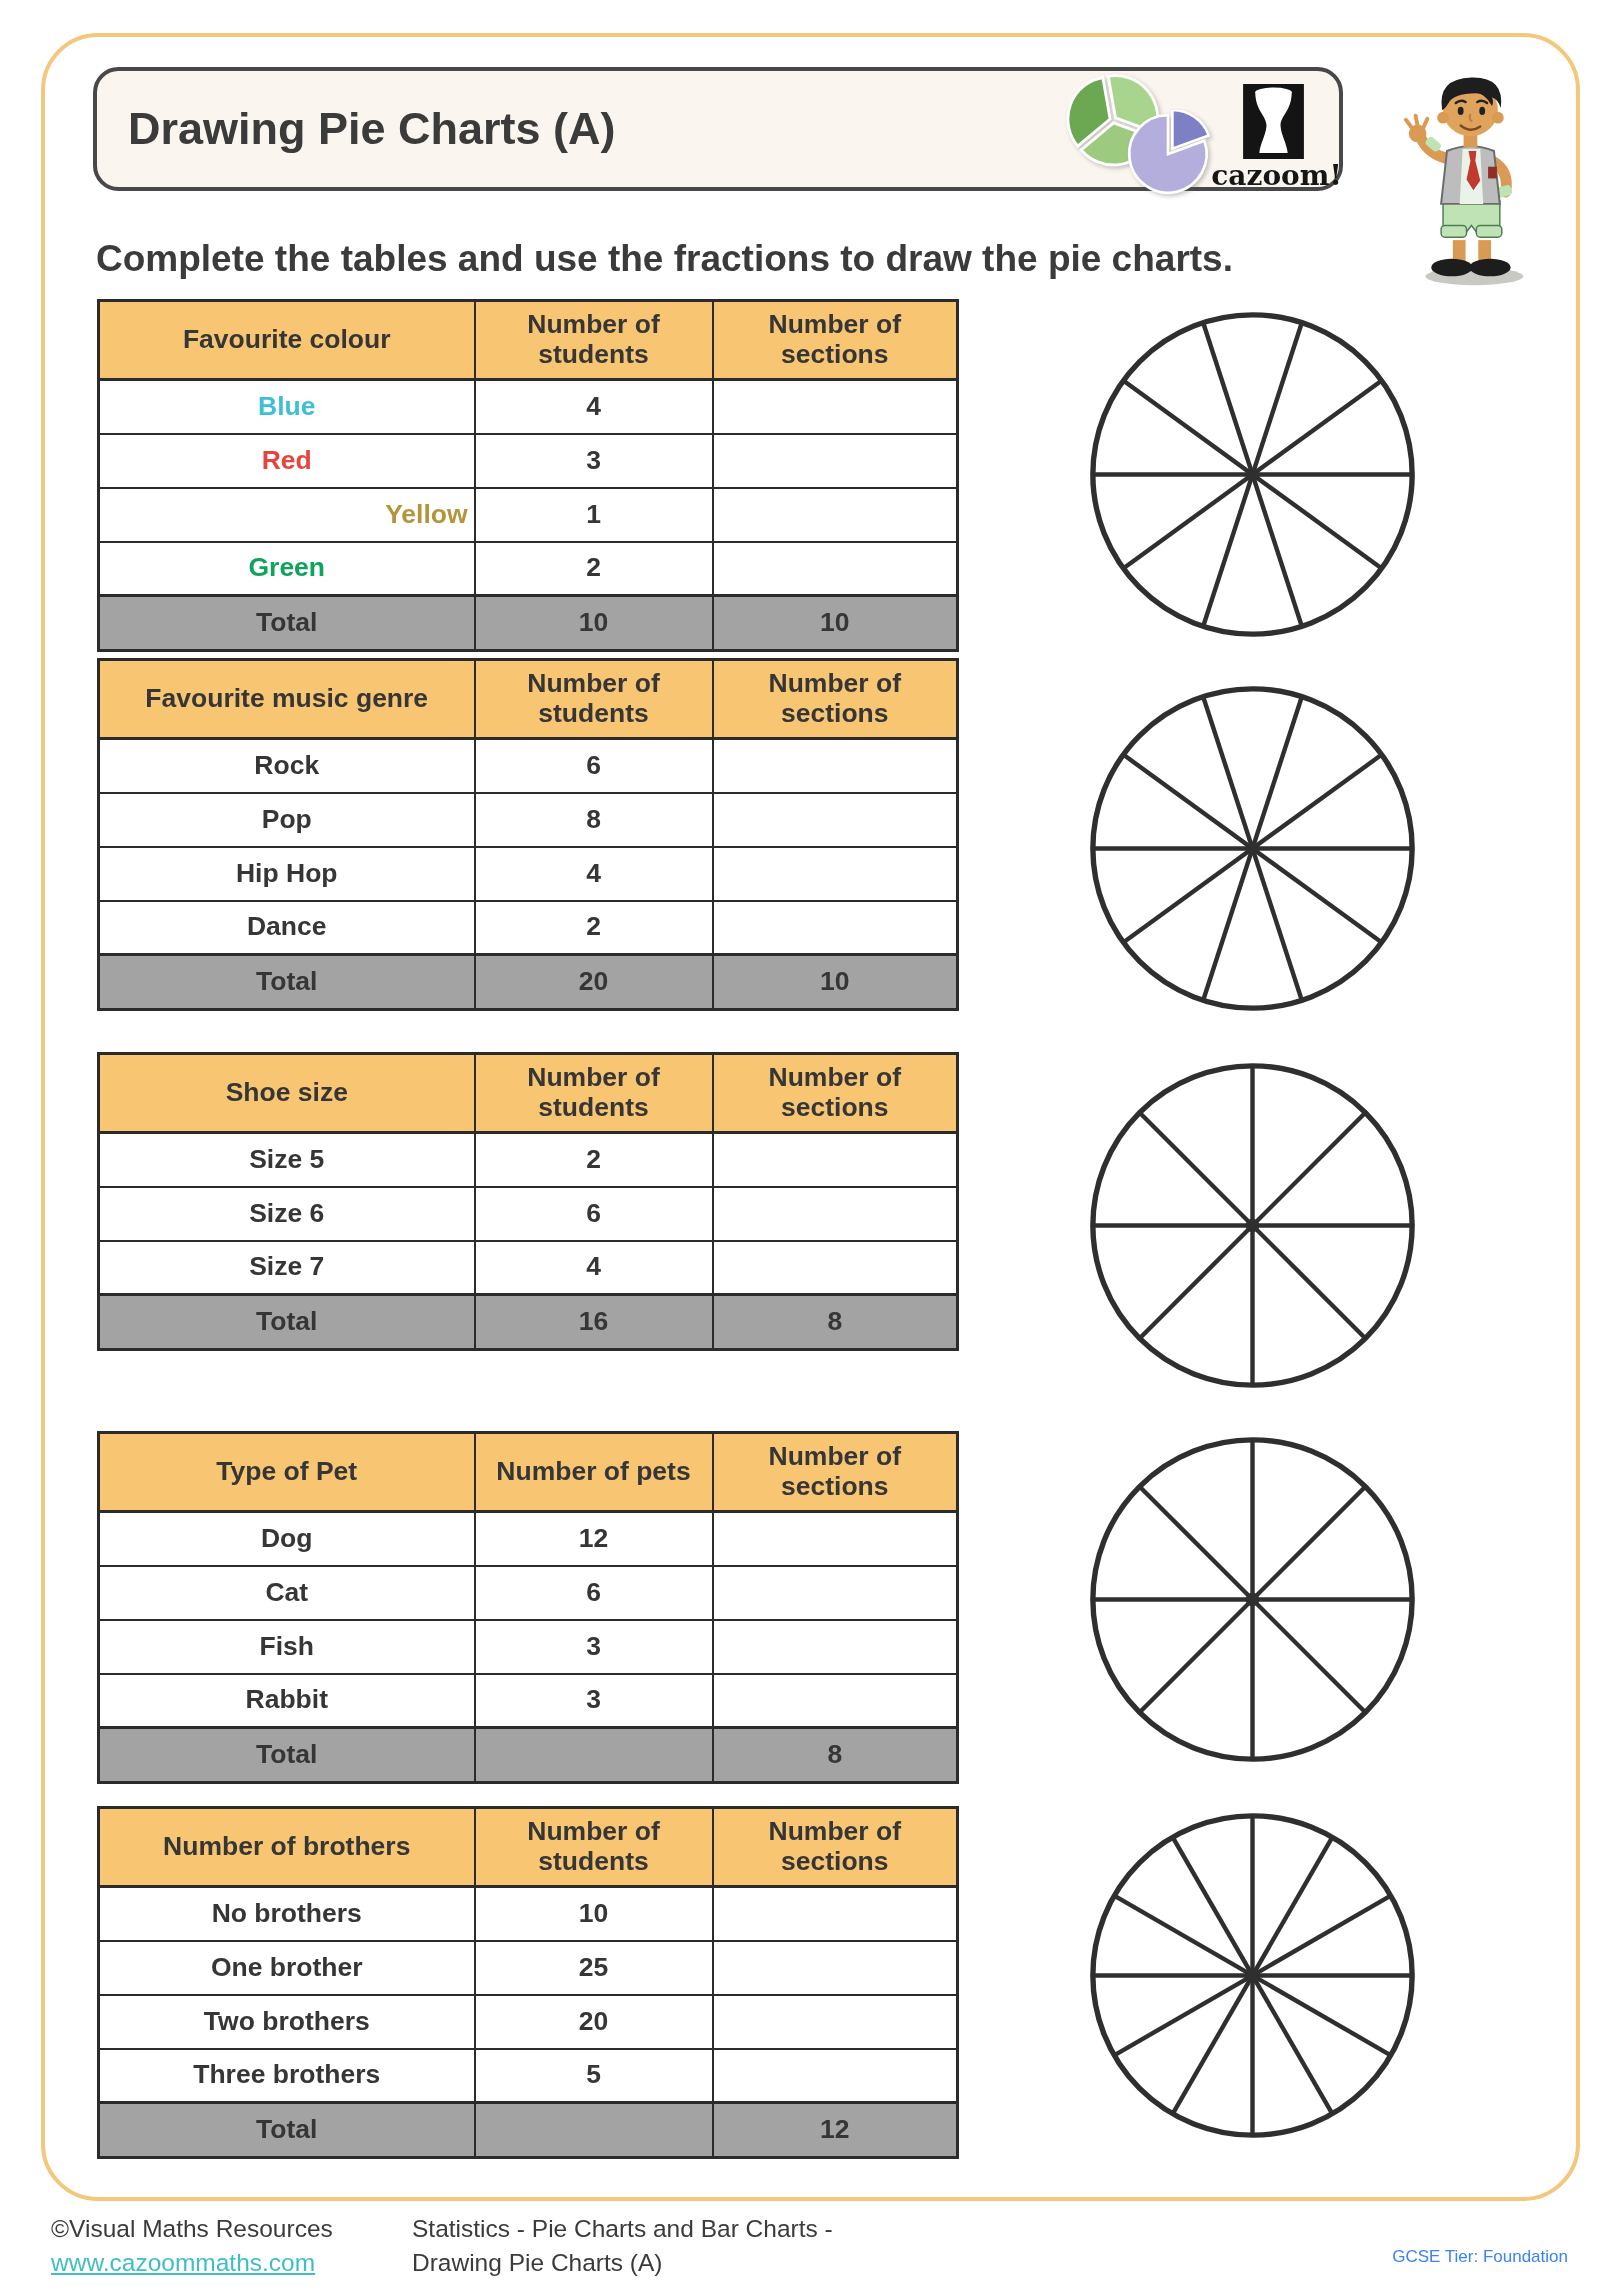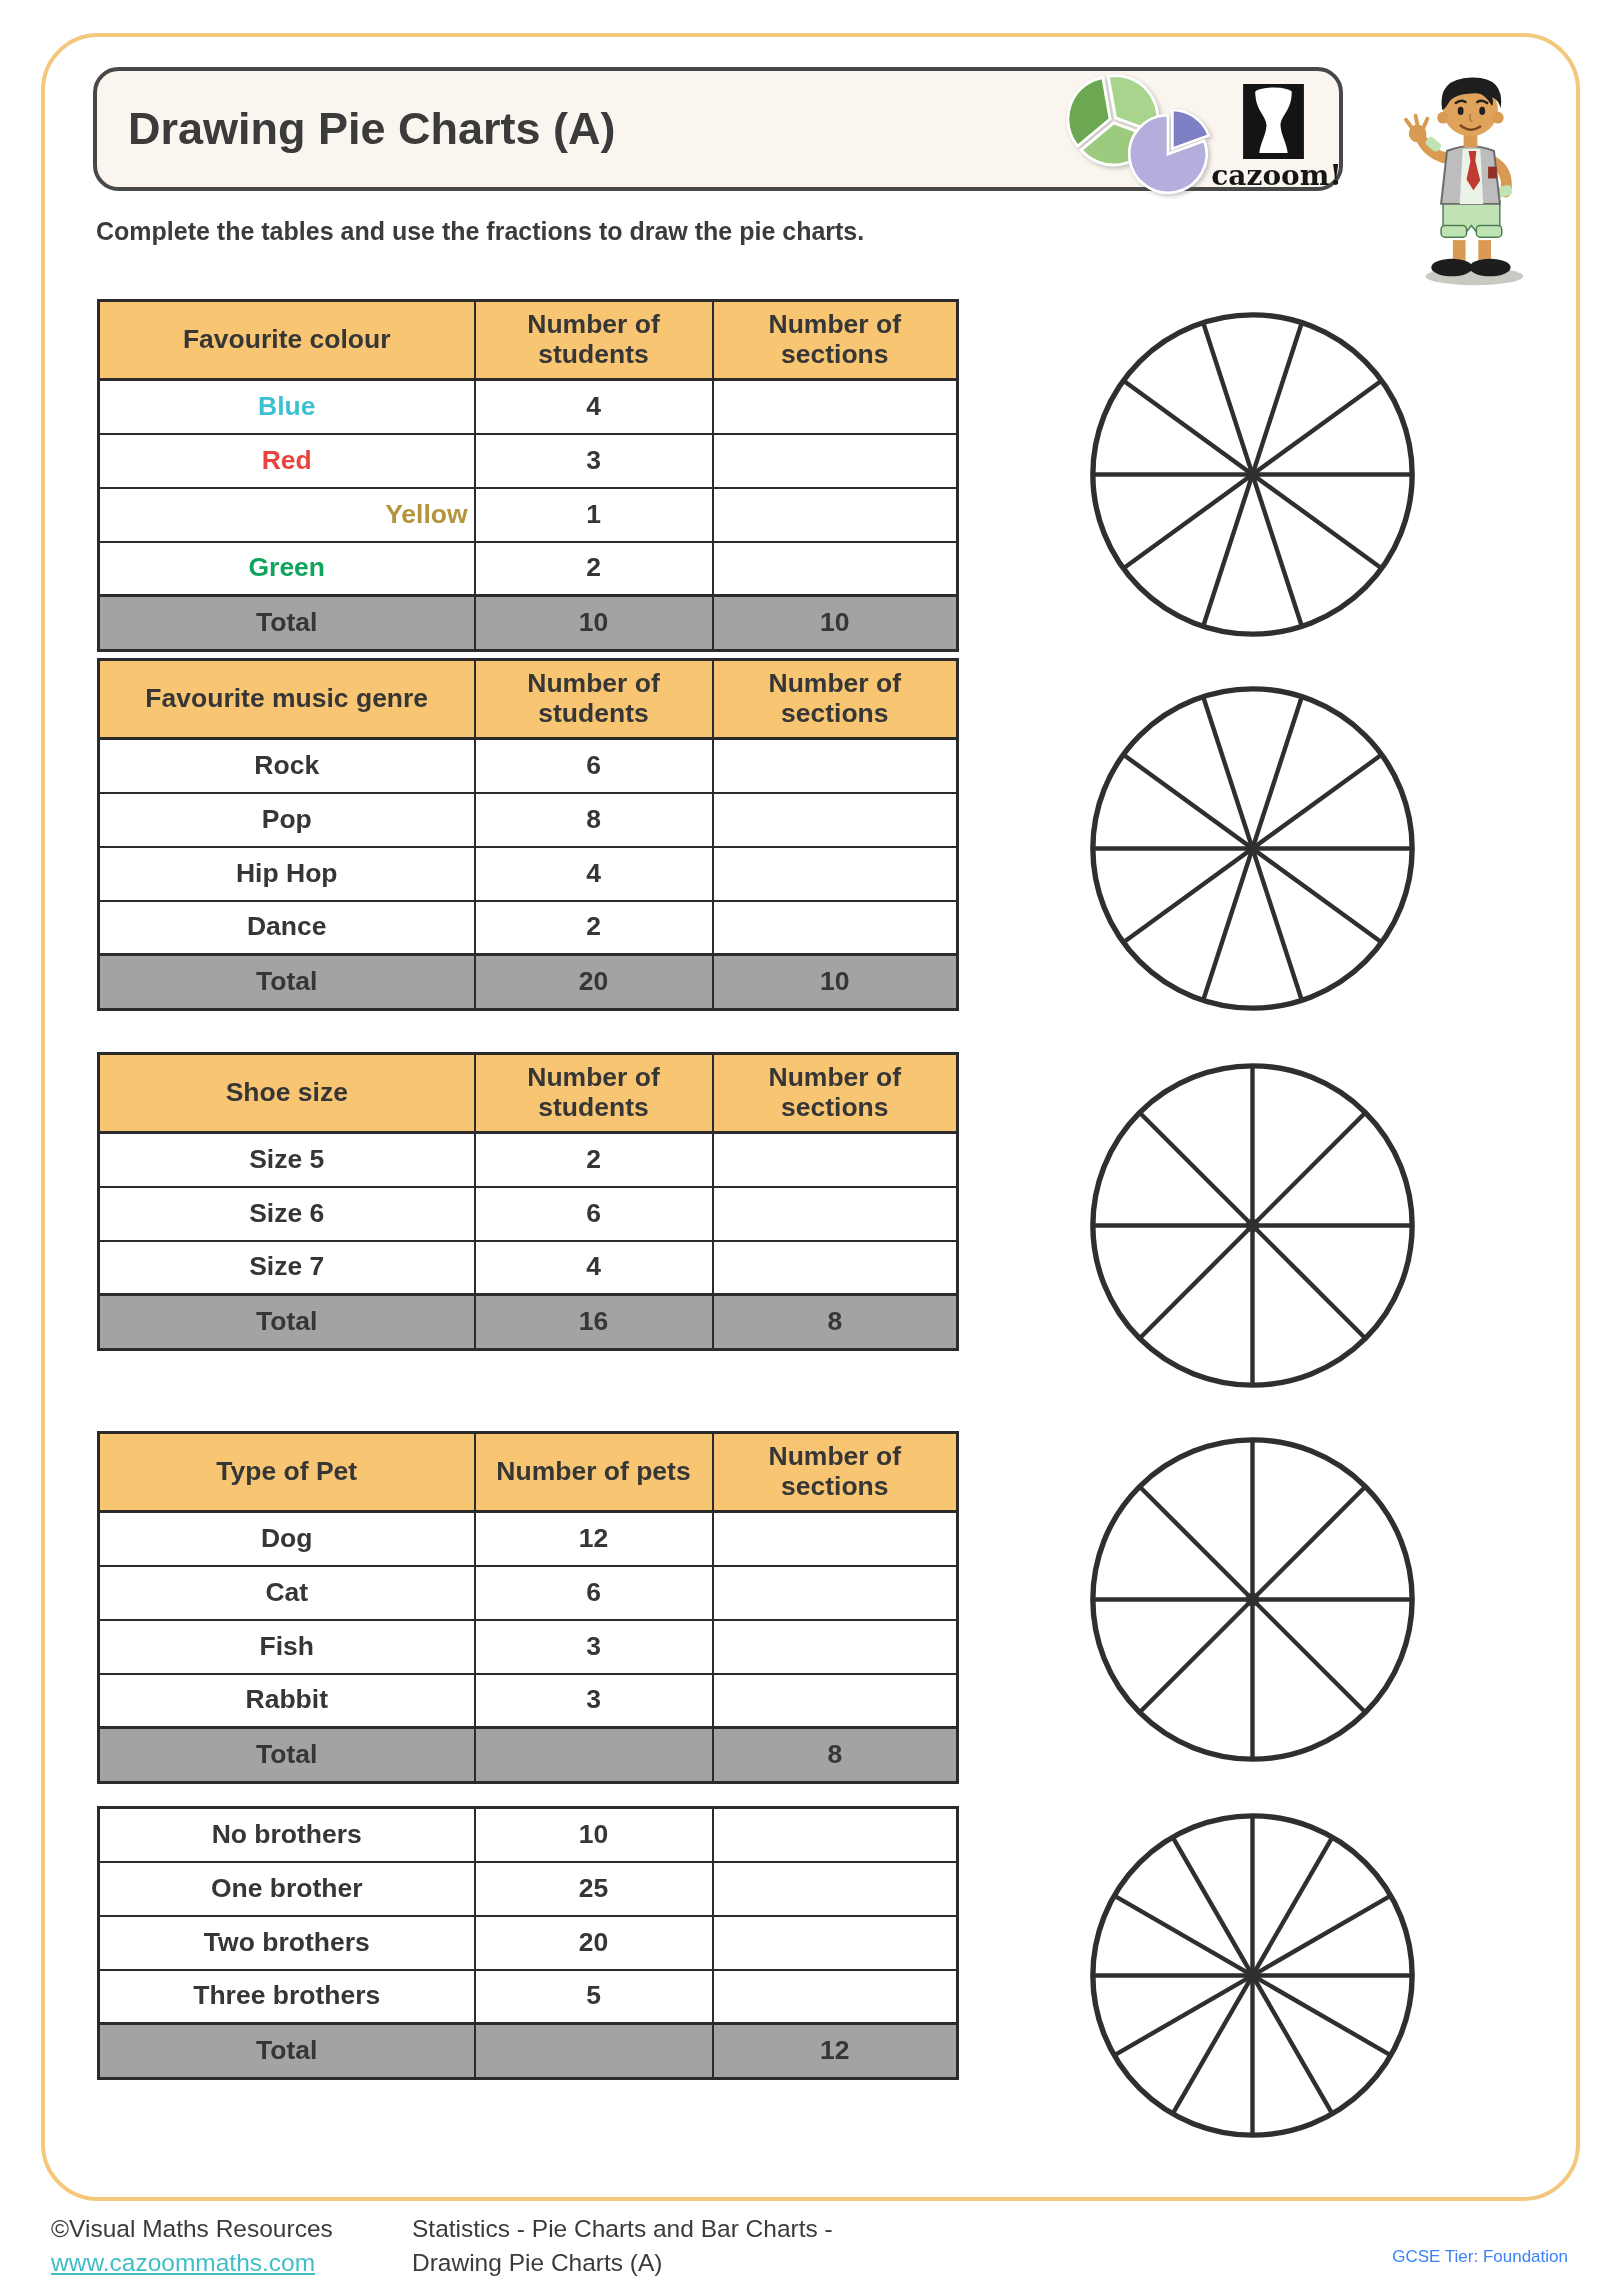--- a/index.html
+++ b/index.html
@@ -12,21 +12,21 @@
   .header-box{position:absolute;left:93px;top:67px;width:1250px;height:124px;
         background:#FAF5EE;border:4.9px solid #484848;border-radius:25.5px}
   .title{position:absolute;left:31px;top:50%;transform:translateY(-50%);
         font-size:45px;font-weight:bold;color:#3B3B3B;white-space:nowrap}
   .hdr-icon{position:absolute;filter:drop-shadow(2px 2.9px 2px rgba(90,90,90,.35))}
   .cazoom-box{position:absolute;left:1145px;top:12.7px;width:63px;height:75px}
   .cazoom-text{position:absolute;left:1106px;top:88px;width:147px;text-align:center;
         font-family:"DejaVu Serif",serif;font-weight:bold;font-size:28px;color:#161616}
   .boy{position:absolute;left:1396px;top:59px;width:145px;height:233px}
   
-  .instruction{position:absolute;left:96px;top:217px;font-size:25px;font-weight:bold;color:#3B3B3B}
+  .instruction{position:absolute;left:96px;top:238px;font-size:37px;font-weight:bold;color:#3B3B3B}
   
   table.wtable{position:absolute;left:97px;width:860px;border-collapse:collapse;
         table-layout:fixed;background:#fff;border:3.9px solid #2B2B2B;color:#363636}
   table.wtable td{border:2px solid #2B2B2B;text-align:center;vertical-align:middle;
         font-weight:bold;font-size:26.5px;line-height:1.12;padding:2px 5.9px}
   tr.hrow td{background:#F8C673;height:79px;border-bottom:3.9px solid #2B2B2B}
   tr.drow td{height:54px}
   tr.trow td{background:#a3a3a3;height:55px;border-top:3.9px solid #2B2B2B}
   
   svg.pie{position:absolute;width:333px;height:333px}
@@ -257,20 +257,25 @@
   </tbody>
     </table>
 
   <table class="wtable" style="top:1806px">
     <colgroup>
         <col style="width:376px">
         <col style="width:238px">
         <col style="width:245px">
       </colgroup>
     <tbody>
+        <tr class="hrow">
+      <td>Number of brothers</td>
+      <td>Number of students</td>
+      <td>Number of sections</td>
+    </tr>
     <tr class="drow">
       <td>No brothers</td>
       <td>10</td>
       <td></td>
     </tr>
     <tr class="drow">
       <td>One brother</td>
       <td>25</td>
       <td></td>
     </tr>

